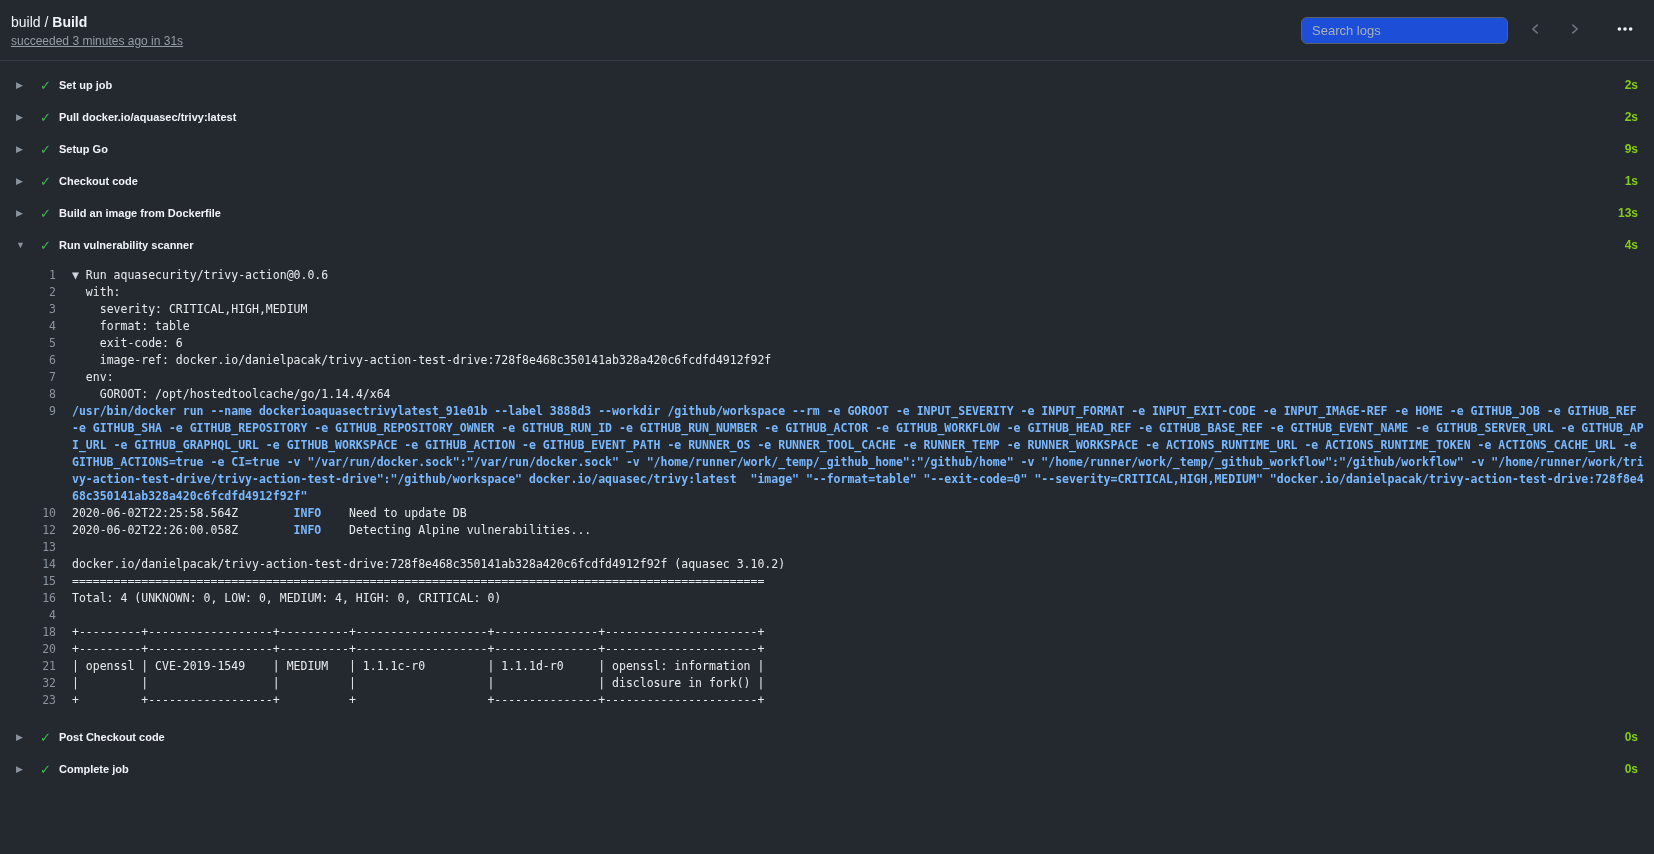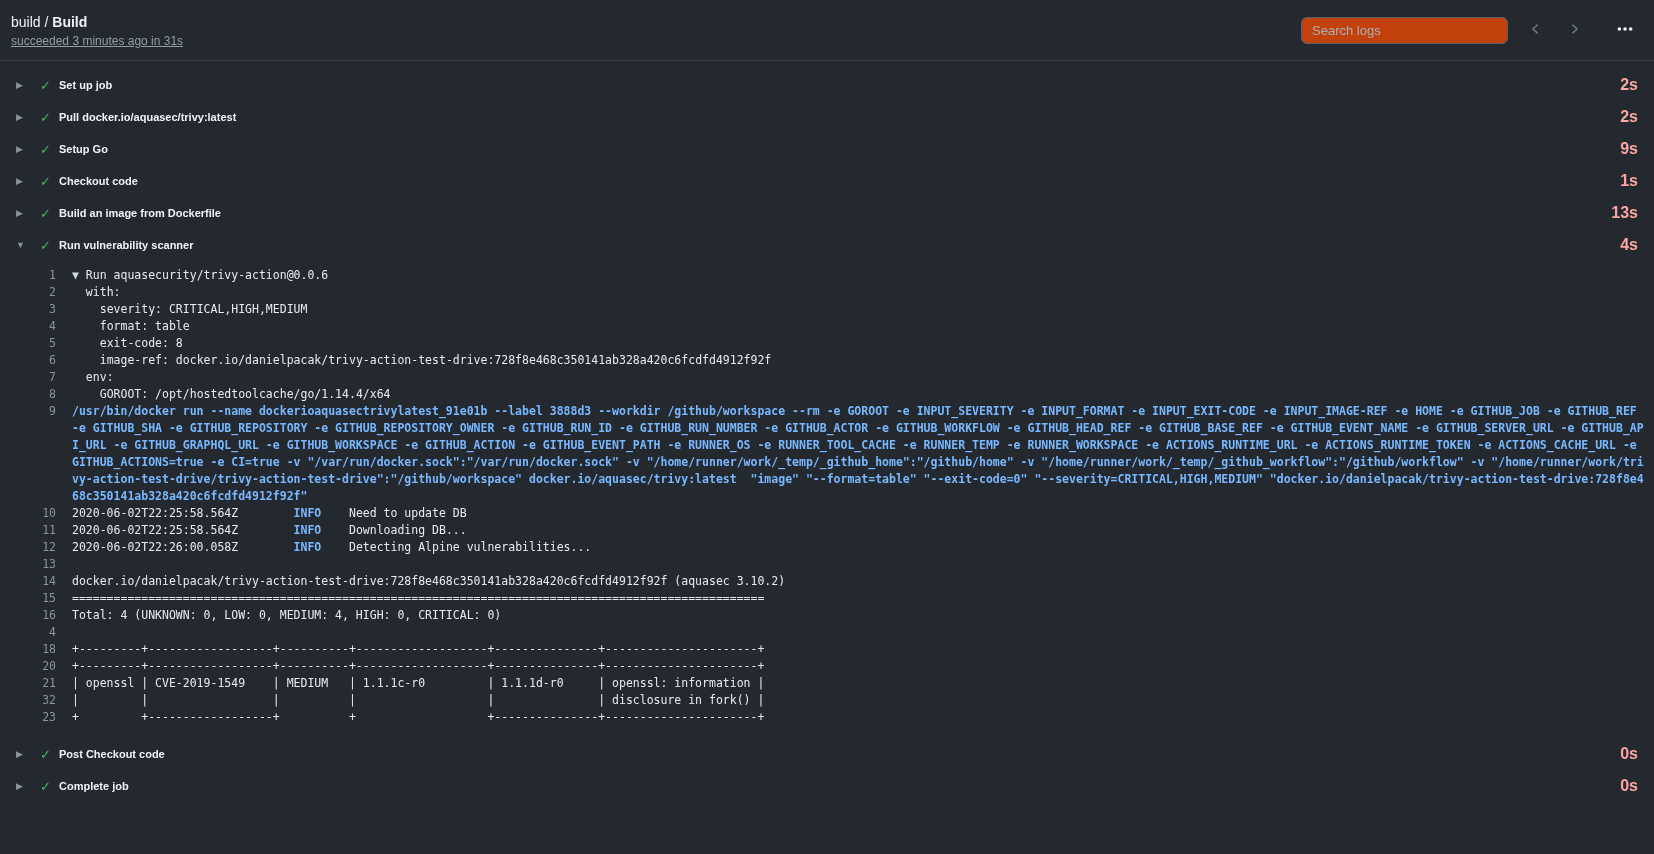--- a/index.html
+++ b/index.html
@@ -16,39 +16,39 @@
     border-bottom:1px solid #343b42;
   }
   .hdr-left { flex:1; }
   .hdr-title { font-size:14px; color:#f0f3f9; line-height:18px; }
   .hdr-title .job { font-weight:400; }
   .hdr-title .run { font-weight:700; }
   .hdr-status { font-size:12px; color:#959da5; margin-top:3px;text-decoration:underline; }
   .hdr-right { display:flex; align-items:center; gap:10px; }
   .search-input {
     width:207px; height:27px;
-    background:#c2410c; border:1px solid #5a6068; border-radius:6px;
+    background:#1d4ed8; border:1px solid #5a6068; border-radius:6px;
     color:#e6edf3; font-size:13px; padding:0 10px; outline:none;
     font-family:"Liberation Sans","DejaVu Sans",sans-serif;
   }
   .search-input::placeholder { color:#a9b1ba; }
   .icon-btn {
     width:26px; height:26px; display:flex; align-items:center; justify-content:center;
     background:none; border:none; cursor:pointer; margin-left:4px;
   }
   
   .steps { padding-top:8px; }
   .step {
     height:32px; display:flex; align-items:center;
     padding:0 16px; cursor:pointer;
   }
   .tri { width:24px; font-size:9px; color:#8b949e; flex:0 0 24px; }
   .check { width:18px; flex:0 0 18px; color:#3fb950; font-size:13px; font-weight:700; }
   .slabel { font-size:11px; font-weight:700; color:#f0f3f9; padding-left:1px; }
-  .sdur { margin-left:auto; font-size:16px; font-weight:600; color:#fca5a5; }
+  .sdur { margin-left:auto; font-size:12px; font-weight:600; color:#84cc16; }
   
   .log {
     padding:6px 0 12px 0;
     font-family:"DejaVu Sans Mono","Liberation Mono",monospace;
     font-size:11.5px; line-height:17px; color:#e8ebee;
   }
   .log-line { display:flex; }
   .ln {
     flex:0 0 56px; text-align:right; color:#8b949e;
     user-select:none; cursor:pointer;
@@ -148,45 +148,41 @@
       <div class="log-line">
         <span class="ln">3</span>
         <span class="lc"><span>    severity: CRITICAL,HIGH,MEDIUM</span></span>
       </div>
       <div class="log-line">
         <span class="ln">4</span>
         <span class="lc"><span>    format: table</span></span>
       </div>
       <div class="log-line">
         <span class="ln">5</span>
-        <span class="lc"><span>    exit-code: 8</span></span>
+        <span class="lc"><span>    exit-code: 6</span></span>
       </div>
       <div class="log-line">
         <span class="ln">6</span>
         <span class="lc"><span>    image-ref: docker.io/danielpacak/trivy-action-test-drive:728f8e468c350141ab328a420c6fcdfd4912f92f</span></span>
       </div>
       <div class="log-line">
         <span class="ln">7</span>
         <span class="lc"><span>  env:</span></span>
       </div>
       <div class="log-line">
         <span class="ln">8</span>
         <span class="lc"><span>    GOROOT: /opt/hostedtoolcache/go/1.14.4/x64</span></span>
       </div>
       <div class="log-line">
         <span class="ln">9</span>
         <span class="lc"><span class="seg-cmd">/usr/bin/docker run --name dockerioaquasectrivylatest_91e01b --label 3888d3 --workdir /github/workspace --rm -e GOROOT -e INPUT_SEVERITY -e INPUT_FORMAT -e INPUT_EXIT-CODE -e INPUT_IMAGE-REF -e HOME -e GITHUB_JOB -e GITHUB_REF -e GITHUB_SHA -e GITHUB_REPOSITORY -e GITHUB_REPOSITORY_OWNER -e GITHUB_RUN_ID -e GITHUB_RUN_NUMBER -e GITHUB_ACTOR -e GITHUB_WORKFLOW -e GITHUB_HEAD_REF -e GITHUB_BASE_REF -e GITHUB_EVENT_NAME -e GITHUB_SERVER_URL -e GITHUB_API_URL -e GITHUB_GRAPHQL_URL -e GITHUB_WORKSPACE -e GITHUB_ACTION -e GITHUB_EVENT_PATH -e RUNNER_OS -e RUNNER_TOOL_CACHE -e RUNNER_TEMP -e RUNNER_WORKSPACE -e ACTIONS_RUNTIME_URL -e ACTIONS_RUNTIME_TOKEN -e ACTIONS_CACHE_URL -e GITHUB_ACTIONS=true -e CI=true -v "/var/run/docker.sock":"/var/run/docker.sock" -v "/home/runner/work/_temp/_github_home":"/github/home" -v "/home/runner/work/_temp/_github_workflow":"/github/workflow" -v "/home/runner/work/trivy-action-test-drive/trivy-action-test-drive":"/github/workspace" docker.io/aquasec/trivy:latest  "image" "--format=table" "--exit-code=0" "--severity=CRITICAL,HIGH,MEDIUM" "docker.io/danielpacak/trivy-action-test-drive:728f8e468c350141ab328a420c6fcdfd4912f92f"</span></span>
       </div>
       <div class="log-line">
         <span class="ln">10</span>
         <span class="lc"><span>2020-06-02T22:25:58.564Z        </span><span class="seg-info">INFO</span><span>    Need to update DB</span></span>
-      </div>
-      <div class="log-line">
-        <span class="ln">11</span>
-        <span class="lc"><span>2020-06-02T22:25:58.564Z        </span><span class="seg-info">INFO</span><span>    Downloading DB...</span></span>
       </div>
       <div class="log-line">
         <span class="ln">12</span>
         <span class="lc"><span>2020-06-02T22:26:00.058Z        </span><span class="seg-info">INFO</span><span>    Detecting Alpine vulnerabilities...</span></span>
       </div>
       <div class="log-line">
         <span class="ln">13</span>
         <span class="lc"><span></span></span>
       </div>
       <div class="log-line">

